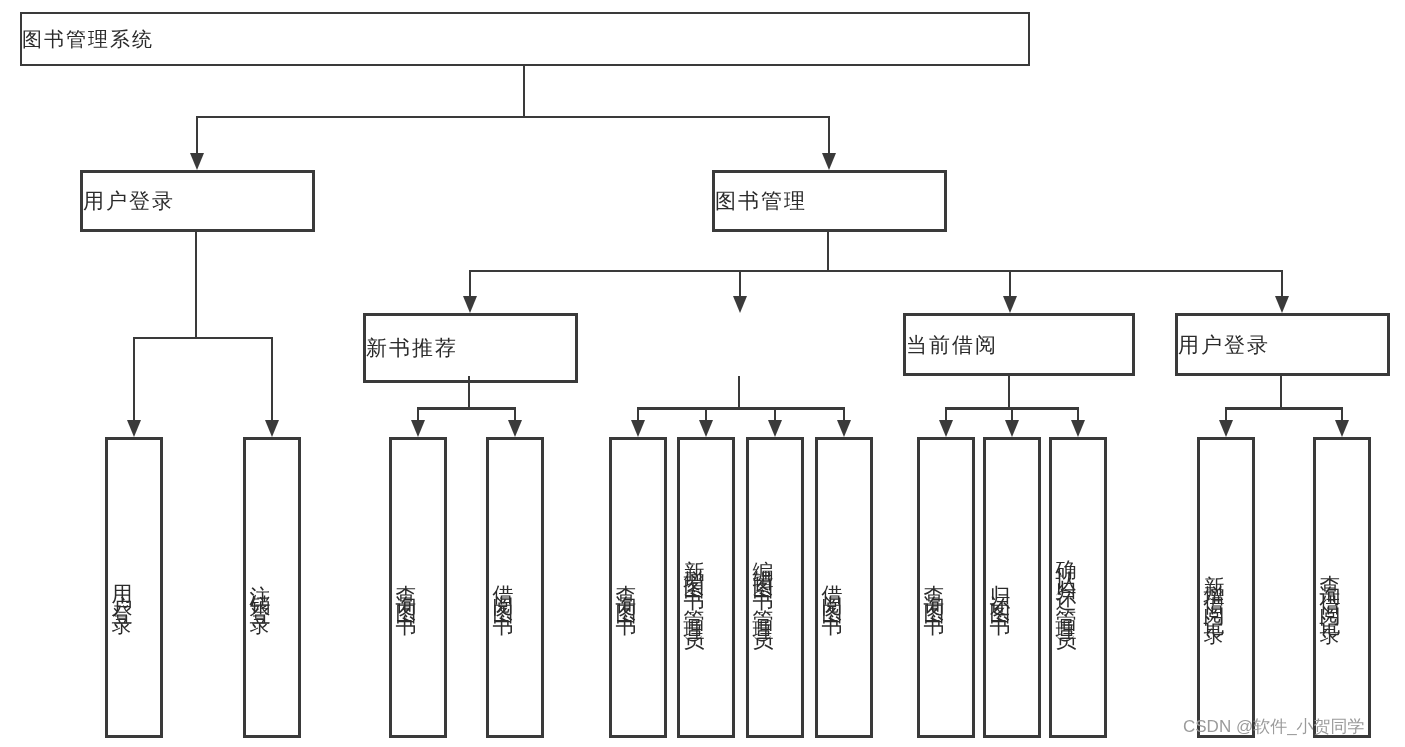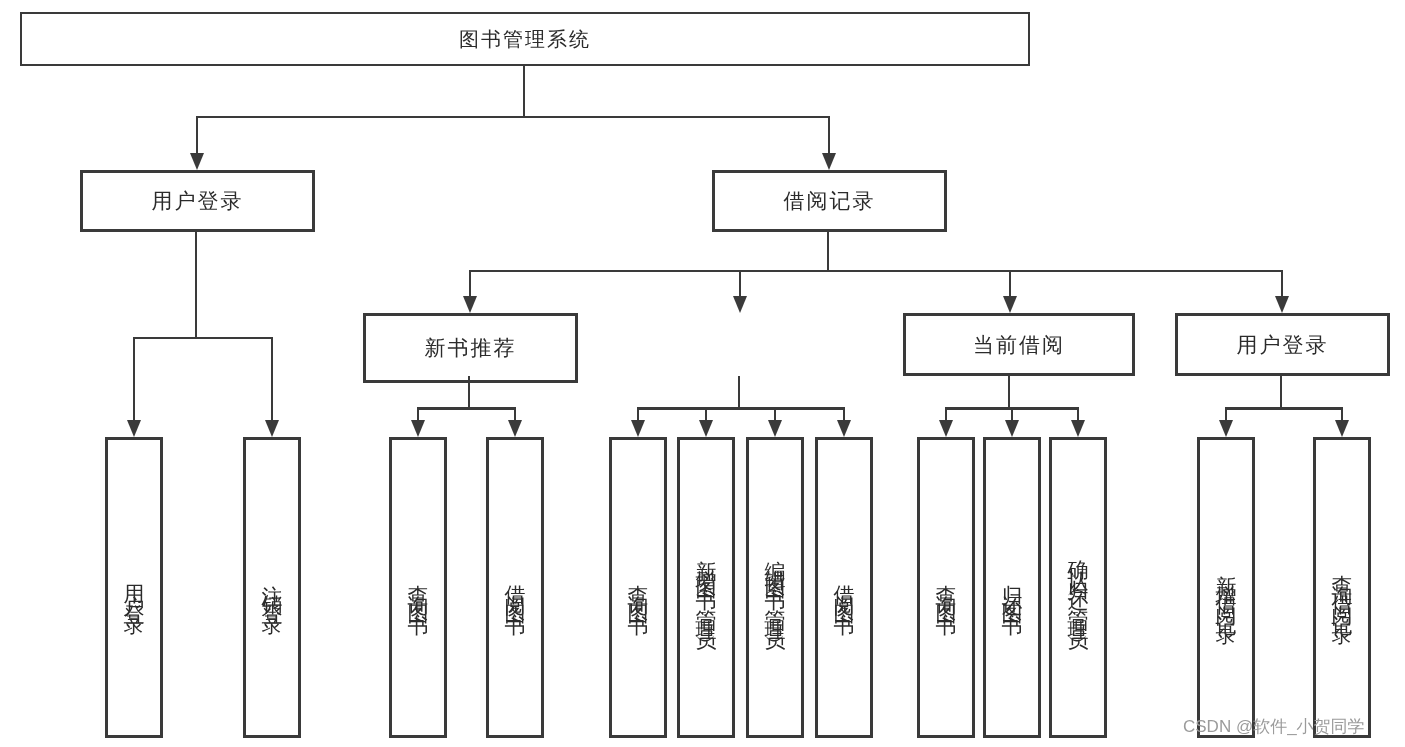--- a/index.html
+++ b/index.html
@@ -20,21 +20,21 @@
     background: var(--bg);
     overflow: hidden;
   }
 
   .box {
     position: absolute;
     background: #ffffff;
     border: 3px solid var(--border);
     display: flex;
     align-items: center;
-    justify-content: center;
+    justify-content: flex-start;
   }
   .box.root { border-width: 2px; }
 
   .hlabel {
     font-size: 21px;
     letter-spacing: 2px;
     color: var(--text);
     white-space: nowrap;
   }
   .root .hlabel { font-size: 20px; }
@@ -77,21 +77,21 @@
 <div class="canvas">
 
   <div class="box root" style="left:20px; top:12px; width:1010px; height:54px;">
     <span class="hlabel">图书管理系统</span>
   </div>
 
   <div class="box" style="left:80px; top:170px; width:235px; height:62px;">
     <span class="hlabel">用户登录</span>
   </div>
   <div class="box" style="left:712px; top:170px; width:235px; height:62px;">
-    <span class="hlabel">借阅记录</span>
+    <span class="hlabel">图书管理</span>
   </div>
 
   <div class="box" style="left:363px; top:313px; width:215px; height:70px;">
     <span class="hlabel">新书推荐</span>
   </div>
   <div class="box" style="left:903px; top:313px; width:232px; height:63px;">
     <span class="hlabel">当前借阅</span>
   </div>
   <div class="box" style="left:1175px; top:313px; width:215px; height:63px;">
     <span class="hlabel">用户登录</span>

